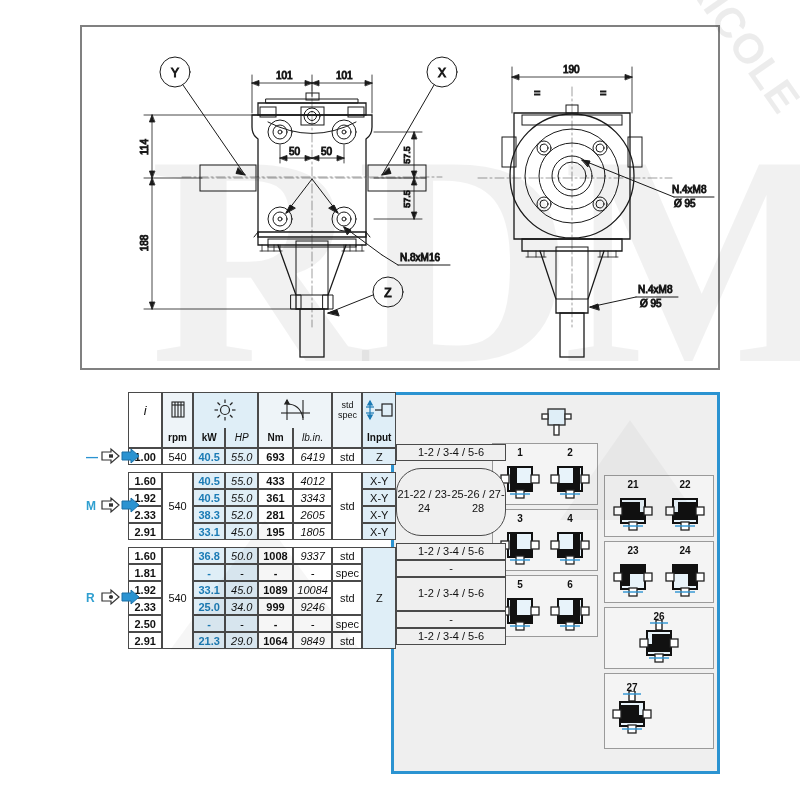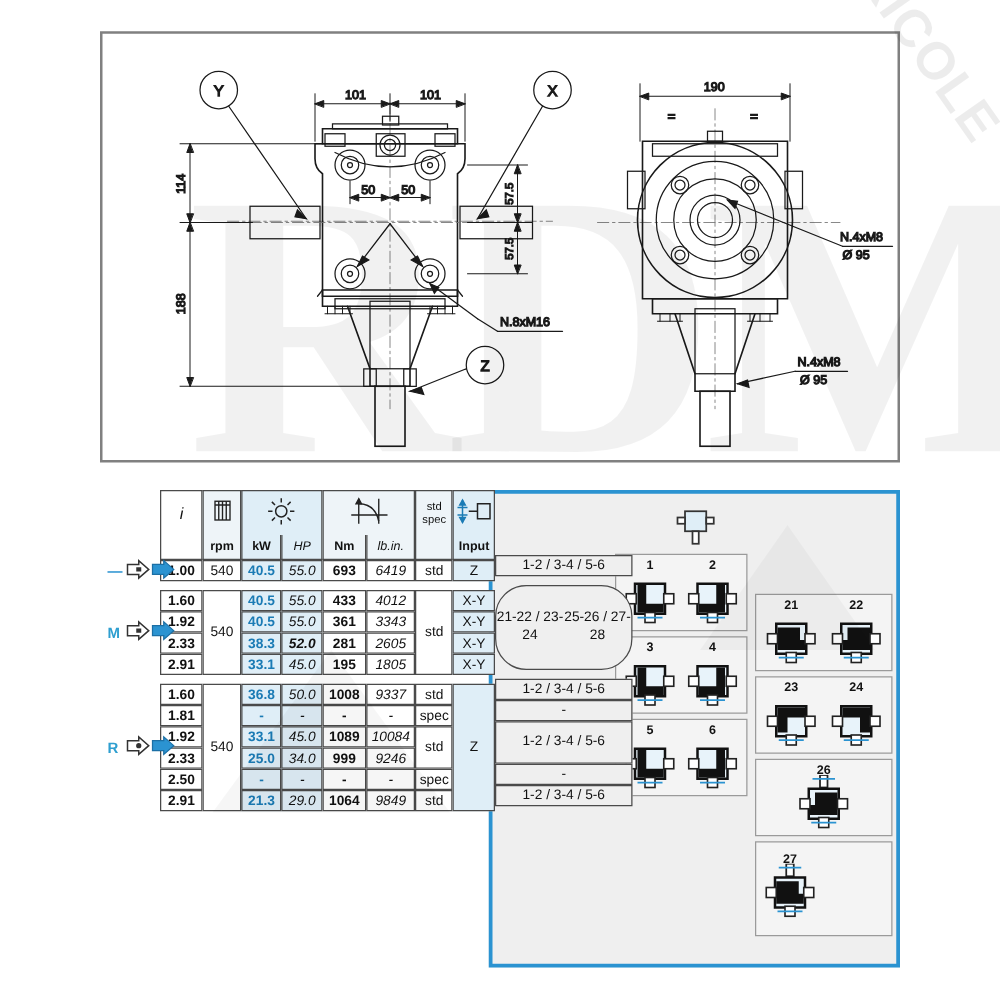--- a/index.html
+++ b/index.html
@@ -758,21 +758,21 @@
           <td style="width: 38px;"><span class="v-i">1.92</span></td>
           <td class="col-blue" style="width: 36px;"><span class="v-kw">40.5</span></td>
           <td class="col-blue" style="width: 36px;"><span class="v-it">55.0</span></td>
           <td style="width: 38px;"><span class="v-n">361</span></td>
           <td style="width: 42px;"><span class="v-it">3343</span></td>
           <td class="col-blue" style="width: 34px;"><span class="v-plain">X-Y</span></td>
         </tr>
         <tr>
           <td style="width: 38px;"><span class="v-i">2.33</span></td>
           <td class="col-blue" style="width: 36px;"><span class="v-kw">38.3</span></td>
-          <td class="col-blue" style="width: 36px; font-weight: bold;"><span class="v-it">52.0</span></td>
+          <td class="col-blue" style="width: 36px;"><span class="v-it">52.0</span></td>
           <td style="width: 38px;"><span class="v-n">281</span></td>
           <td style="width: 42px;"><span class="v-it">2605</span></td>
           <td class="col-blue" style="width: 34px;"><span class="v-plain">X-Y</span></td>
         </tr>
         <tr>
           <td style="width: 38px;"><span class="v-i">2.91</span></td>
           <td class="col-blue" style="width: 36px;"><span class="v-kw">33.1</span></td>
           <td class="col-blue" style="width: 36px;"><span class="v-it">45.0</span></td>
           <td style="width: 38px;"><span class="v-n">195</span></td>
           <td style="width: 42px;"><span class="v-it">1805</span></td>

